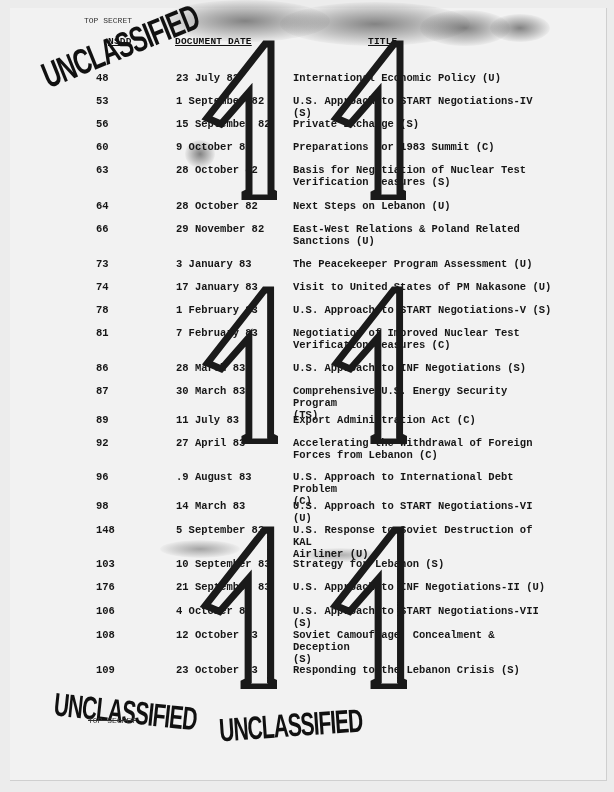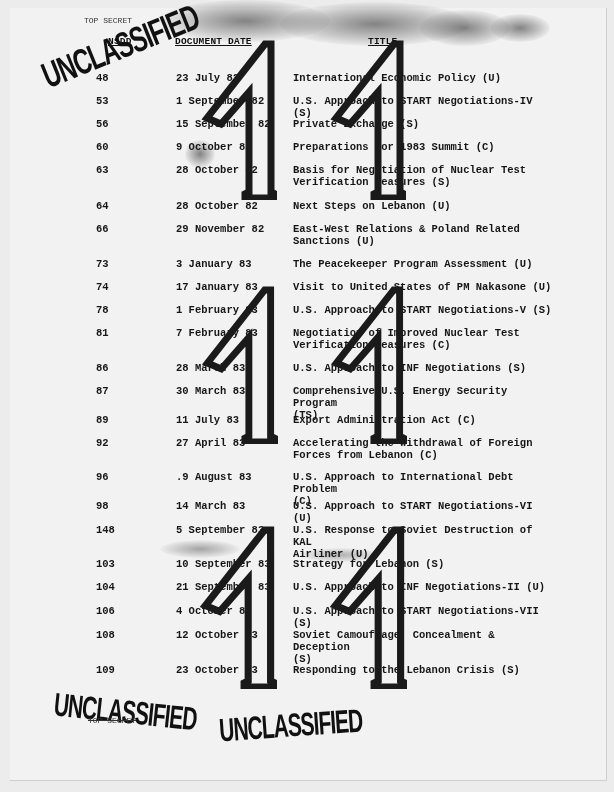--- a/index.html
+++ b/index.html
@@ -149,21 +149,21 @@
       <span class="date">5 September 83</span>
       <span class="title">U.S. Response to Soviet Destruction of KAL
 Airliner (U)</span>
     </div>
     <div class="row" style="top: 558px;">
       <span class="num">103</span>
       <span class="date">10 September 83</span>
       <span class="title">Strategy for Lebanon (S)</span>
     </div>
     <div class="row" style="top: 581px;">
-      <span class="num">104</span>
+      <span class="num">176</span>
       <span class="date">21 September 83</span>
       <span class="title">U.S. Approach to INF Negotiations-II (U)</span>
     </div>
     <div class="row" style="top: 605px;">
       <span class="num">106</span>
       <span class="date">4 October 83</span>
       <span class="title">U.S. Approach to START Negotiations-VII (S)</span>
     </div>
     <div class="row" style="top: 629px;">
       <span class="num">108</span>

